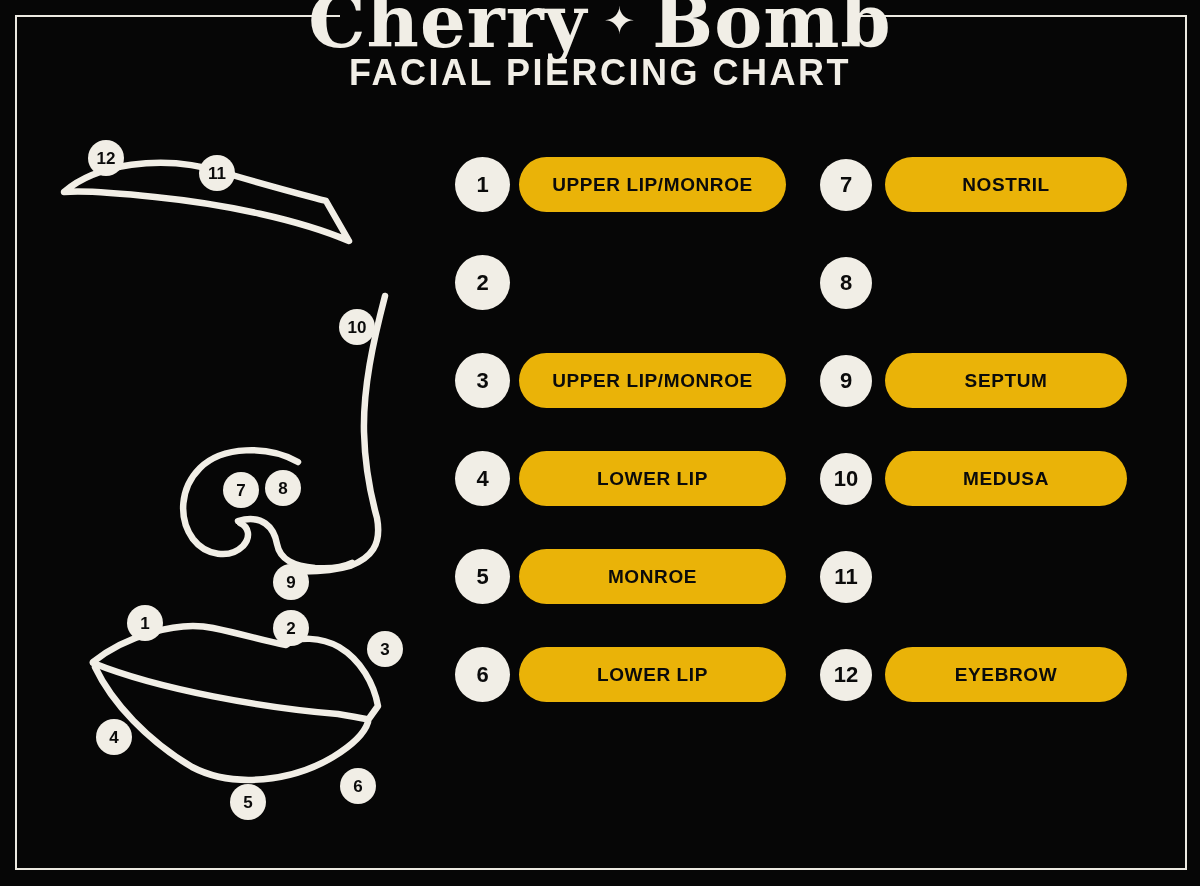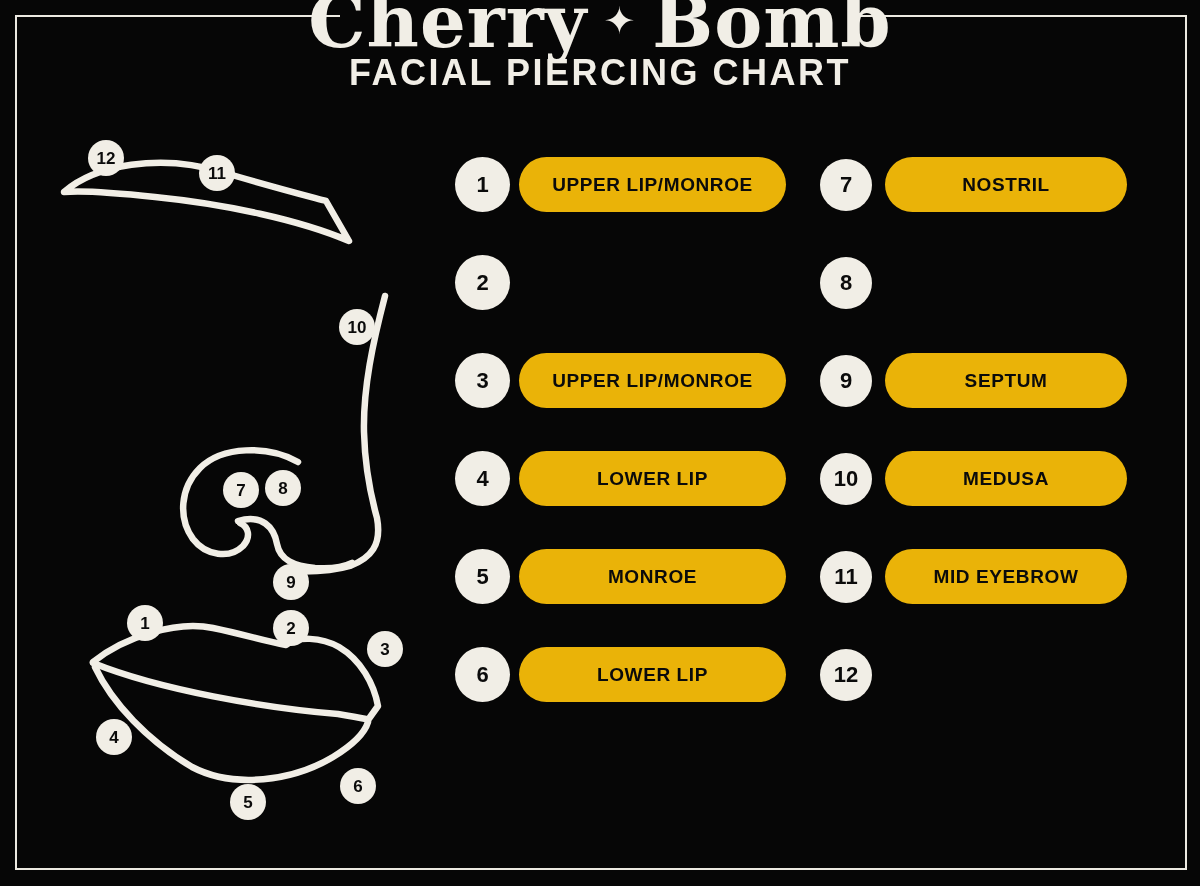--- a/index.html
+++ b/index.html
@@ -209,22 +209,22 @@
         <span>10</span>
       </div>
     <div class="pill">
         <span>MEDUSA</span>
       </div>
   </div>
   <div class="row">
     <div class="num-circle">
         <span>11</span>
       </div>
-    <div class="pill">
-        <span>MID EYEBROW</span>
-      </div>
   </div>
   <div class="row">
     <div class="num-circle">
         <span>12</span>
       </div>
+    <div class="pill">
+        <span>EYEBROW</span>
+      </div>
   </div>
 </div>
 
 </body></html>

